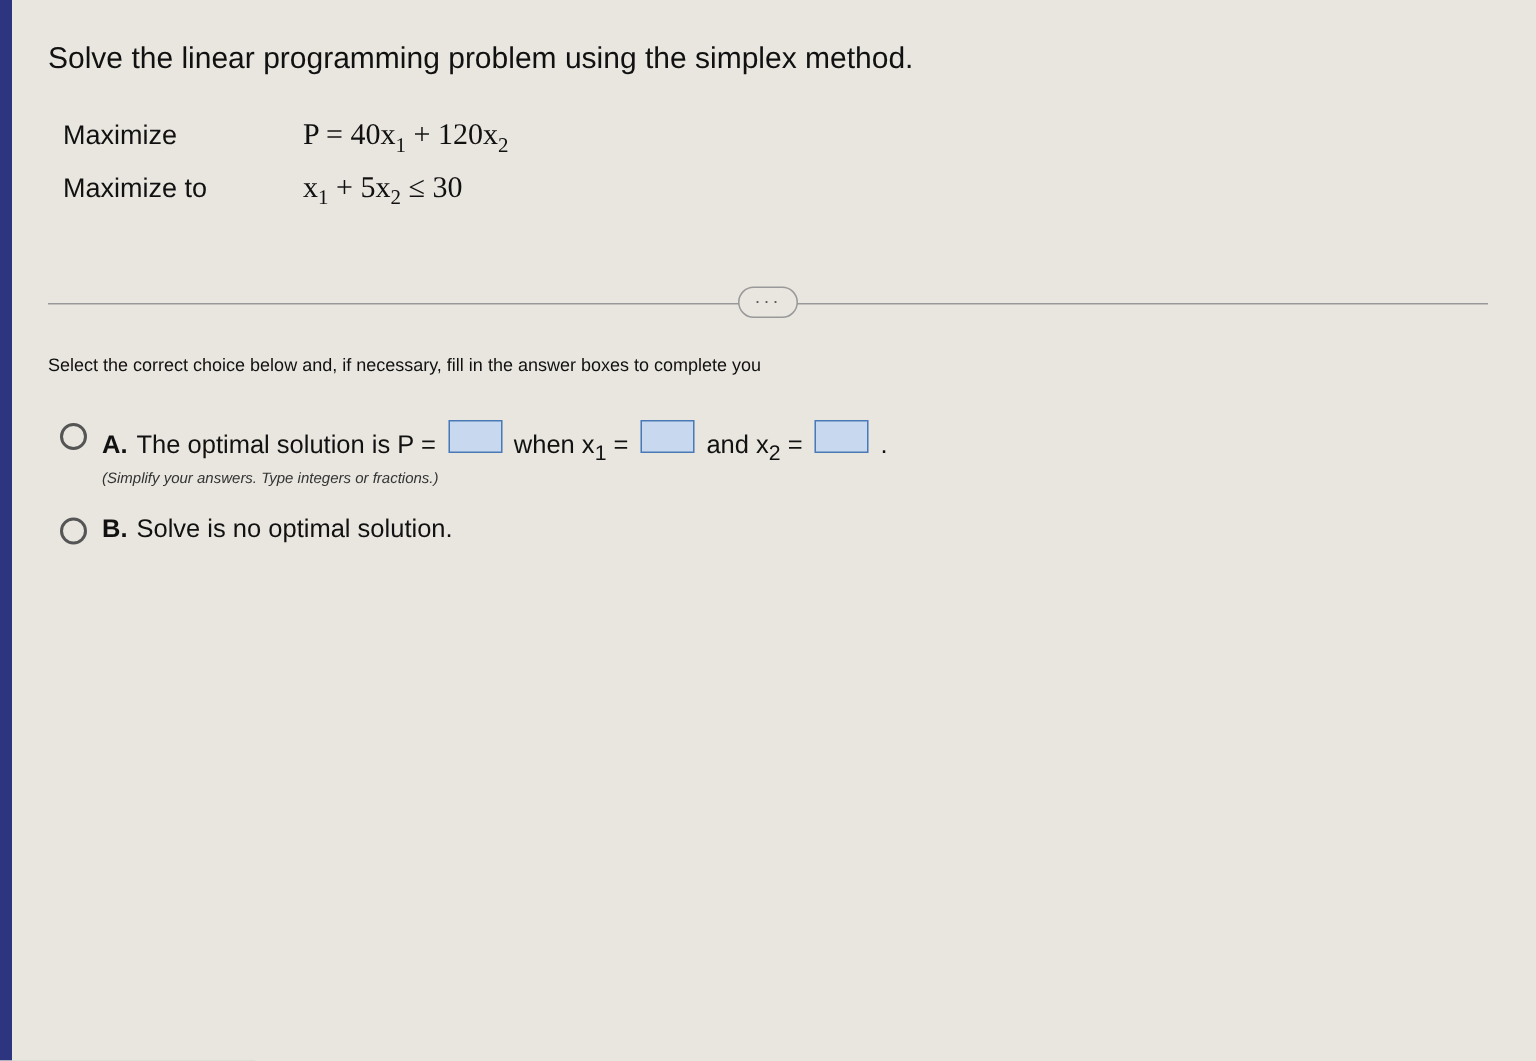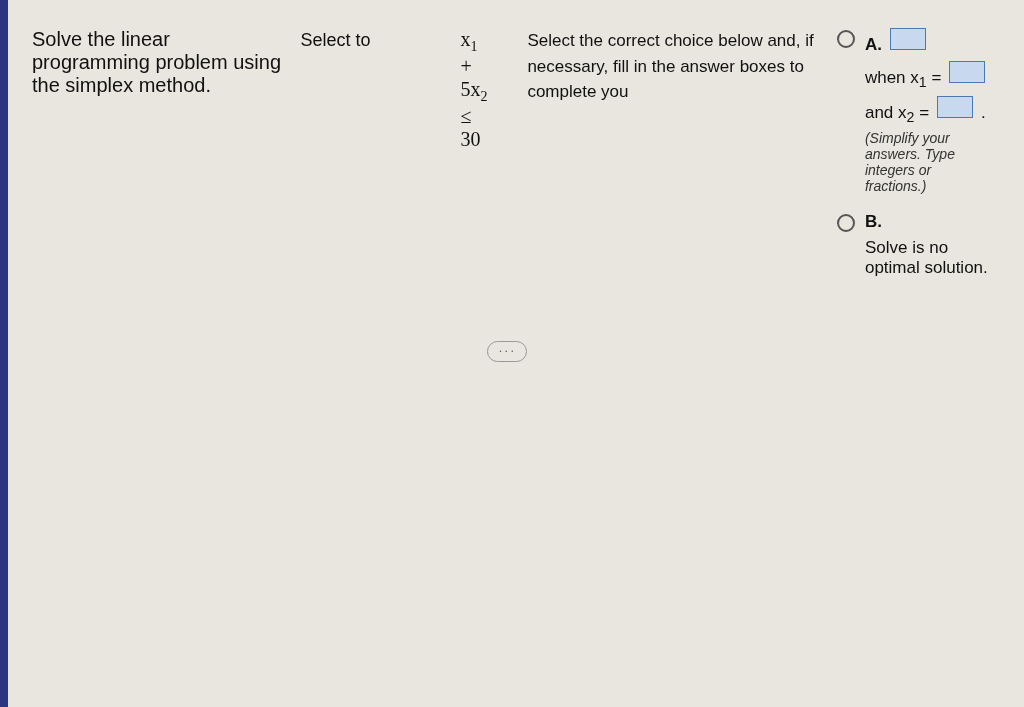--- a/index.html
+++ b/index.html
@@ -22,21 +22,21 @@
       width: 8px;
       background: #2d3580;
       flex-shrink: 0;
     }
 
     .main-content {
       flex: 1;
       background: #e8e6df;
       padding: 28px 32px 28px 24px;
       display: flex;
-      flex-direction: row;
+      flex-direction: column;
       gap: 0;
     }
 
     .problem-title {
       font-size: 20px;
       color: #111;
       margin-bottom: 28px;
       font-family: Arial, sans-serif;
     }
 
@@ -94,22 +94,23 @@
       border-radius: 12px;
       padding: 2px 10px;
       font-size: 12px;
       color: #555;
       position: relative;
       z-index: 1;
       letter-spacing: 2px;
     }
 
     .instruction {
-      font-size: 17px;
-      color: #111;
+      font-size: 12px;
+      color: #111;
+      margin-bottom: 28px;
       font-family: Arial, sans-serif;
       line-height: 1.5;
     }
 
     .choices {
       display: flex;
       flex-direction: column;
       gap: 18px;
       padding-left: 8px;
     }
@@ -151,21 +152,21 @@
       font-size: 17px;
       color: #111;
       font-family: Arial, sans-serif;
       display: flex;
       align-items: baseline;
       gap: 6px;
       flex-wrap: wrap;
     }
 
     .choice-sublabel {
-      font-size: 14px;
+      font-size: 10px;
       color: #333;
       font-family: Arial, sans-serif;
       font-style: italic;
       padding-left: 0;
     }
 
     .answer-box {
       display: inline-block;
       width: 36px;
       height: 22px;
@@ -182,23 +183,29 @@
 </head>
 <body>
 
 <div class="left-bar"></div>
 
 <div class="main-content">
 
   <div class="problem-title">Solve the linear programming problem using the simplex method.</div>
 
   <div class="problem-body">
-
     <div class="row">
-      <span class="label">Select to</span>
+      <span class="label">Maximize</span>
+      <span class="math">
+        P = 40x<sub>1</sub> + 120x<sub>2</sub>
+      </span>
+    </div>
+
+    <div class="row">
+      <span class="label">Maximize to</span>
       <span class="math">
         x<sub>1</sub> + 5x<sub>2</sub> ≤ 30
       </span>
     </div>
 
   </div>
 
   <div class="divider-section">
     <div class="divider-line"></div>
     <div class="divider-dots">···</div>
@@ -208,20 +215,21 @@
 
   <div class="choices">
 
     <div class="choice">
       <div class="radio-outer">
         <div class="radio-inner"></div>
       </div>
       <div class="choice-content">
         <div class="choice-label">
           <span class="bold-letter">A.</span>
+          <span>The optimal solution is P =</span>
           <span class="answer-box"></span>
           <span>when x<sub>1</sub> =</span>
           <span class="answer-box"></span>
           <span>and x<sub>2</sub> =</span>
           <span class="answer-box"></span>
           <span>.</span>
         </div>
         <div class="choice-sublabel">
           (Simplify your answers. Type integers or fractions.)
         </div>

